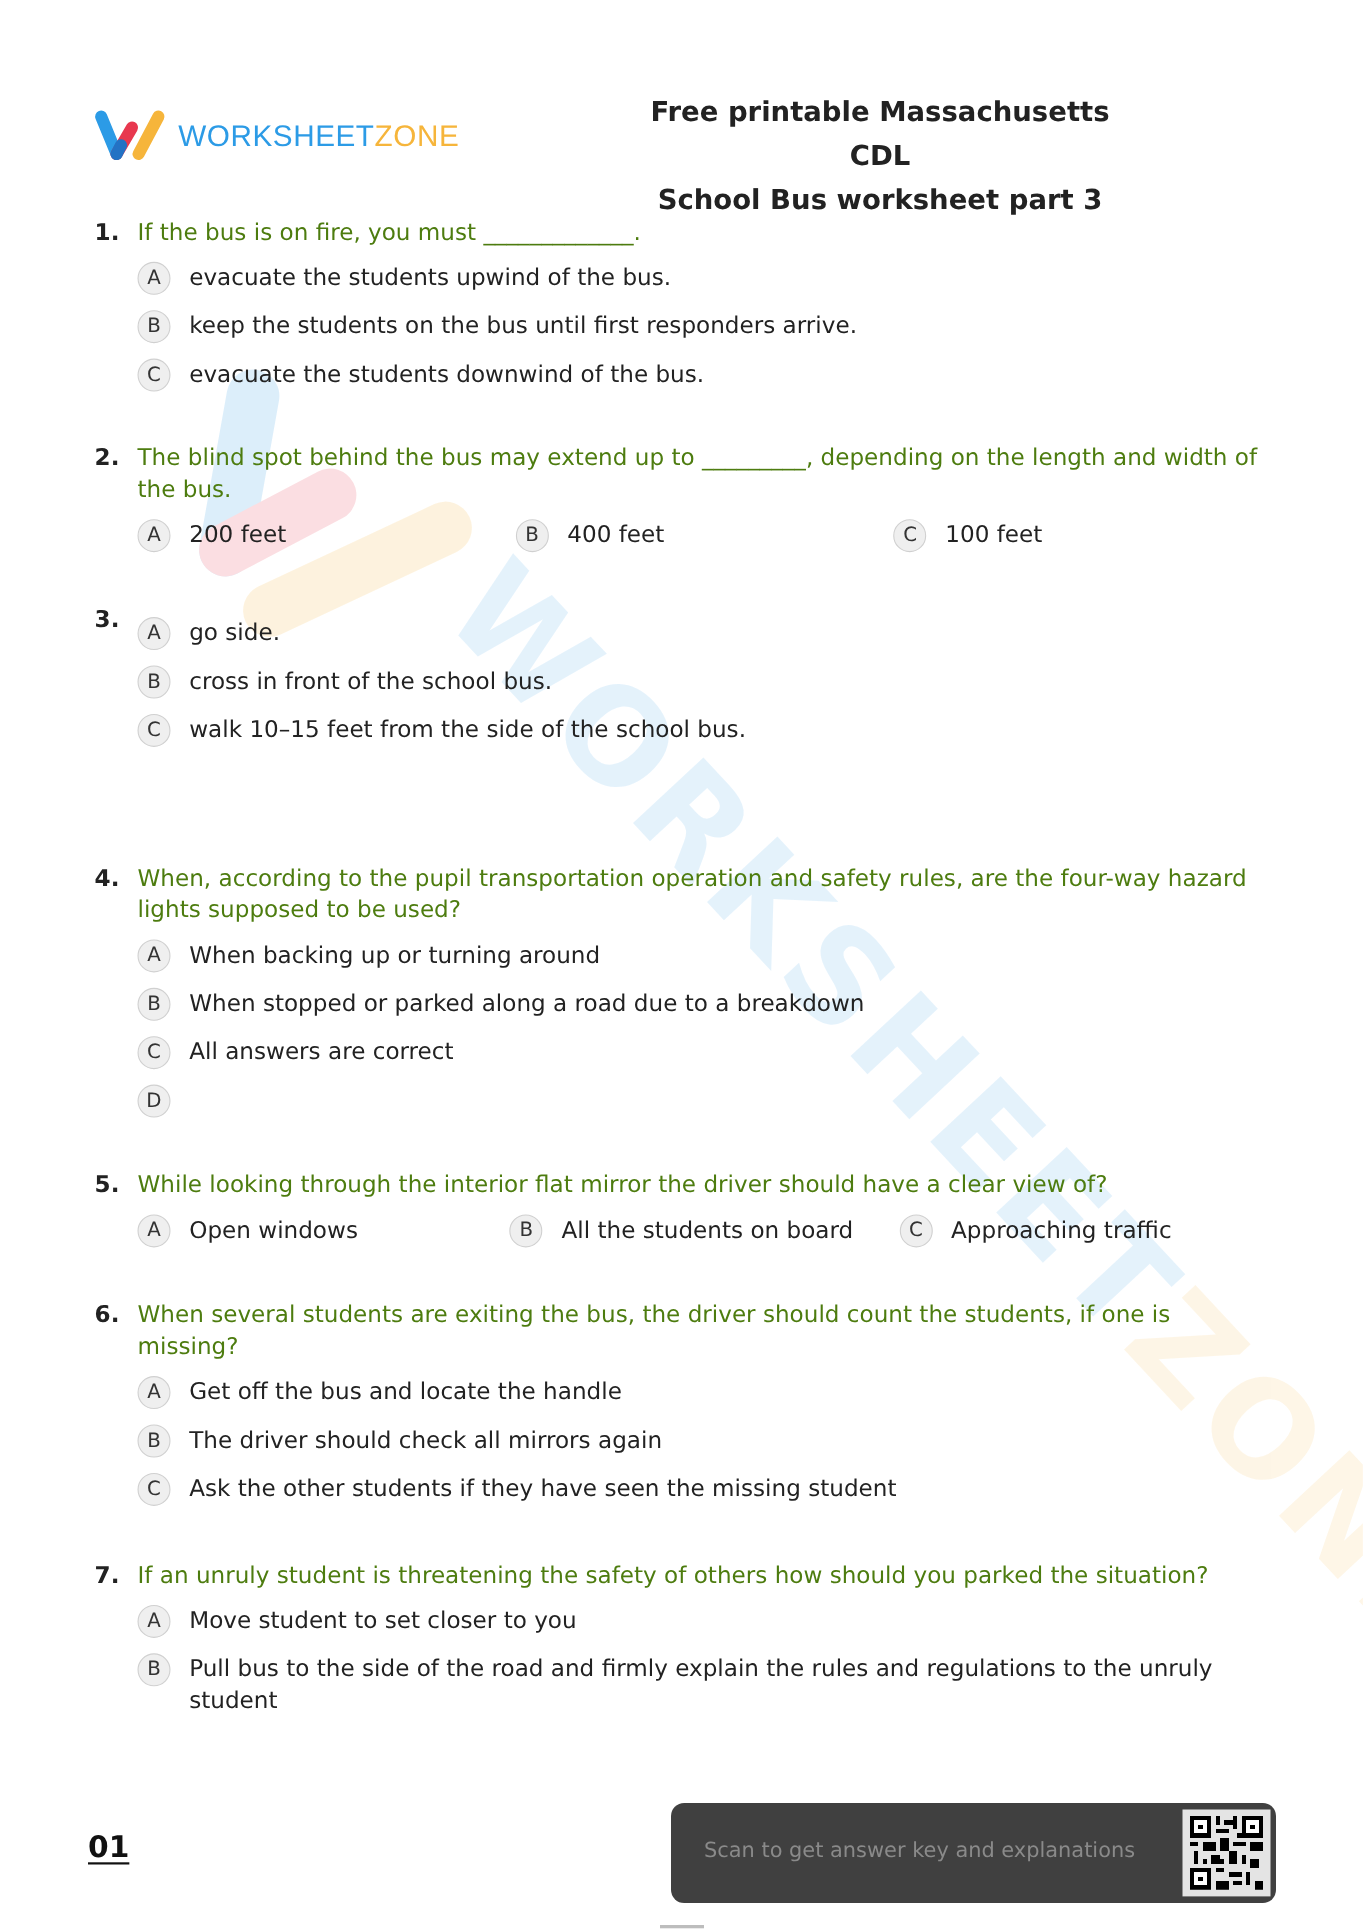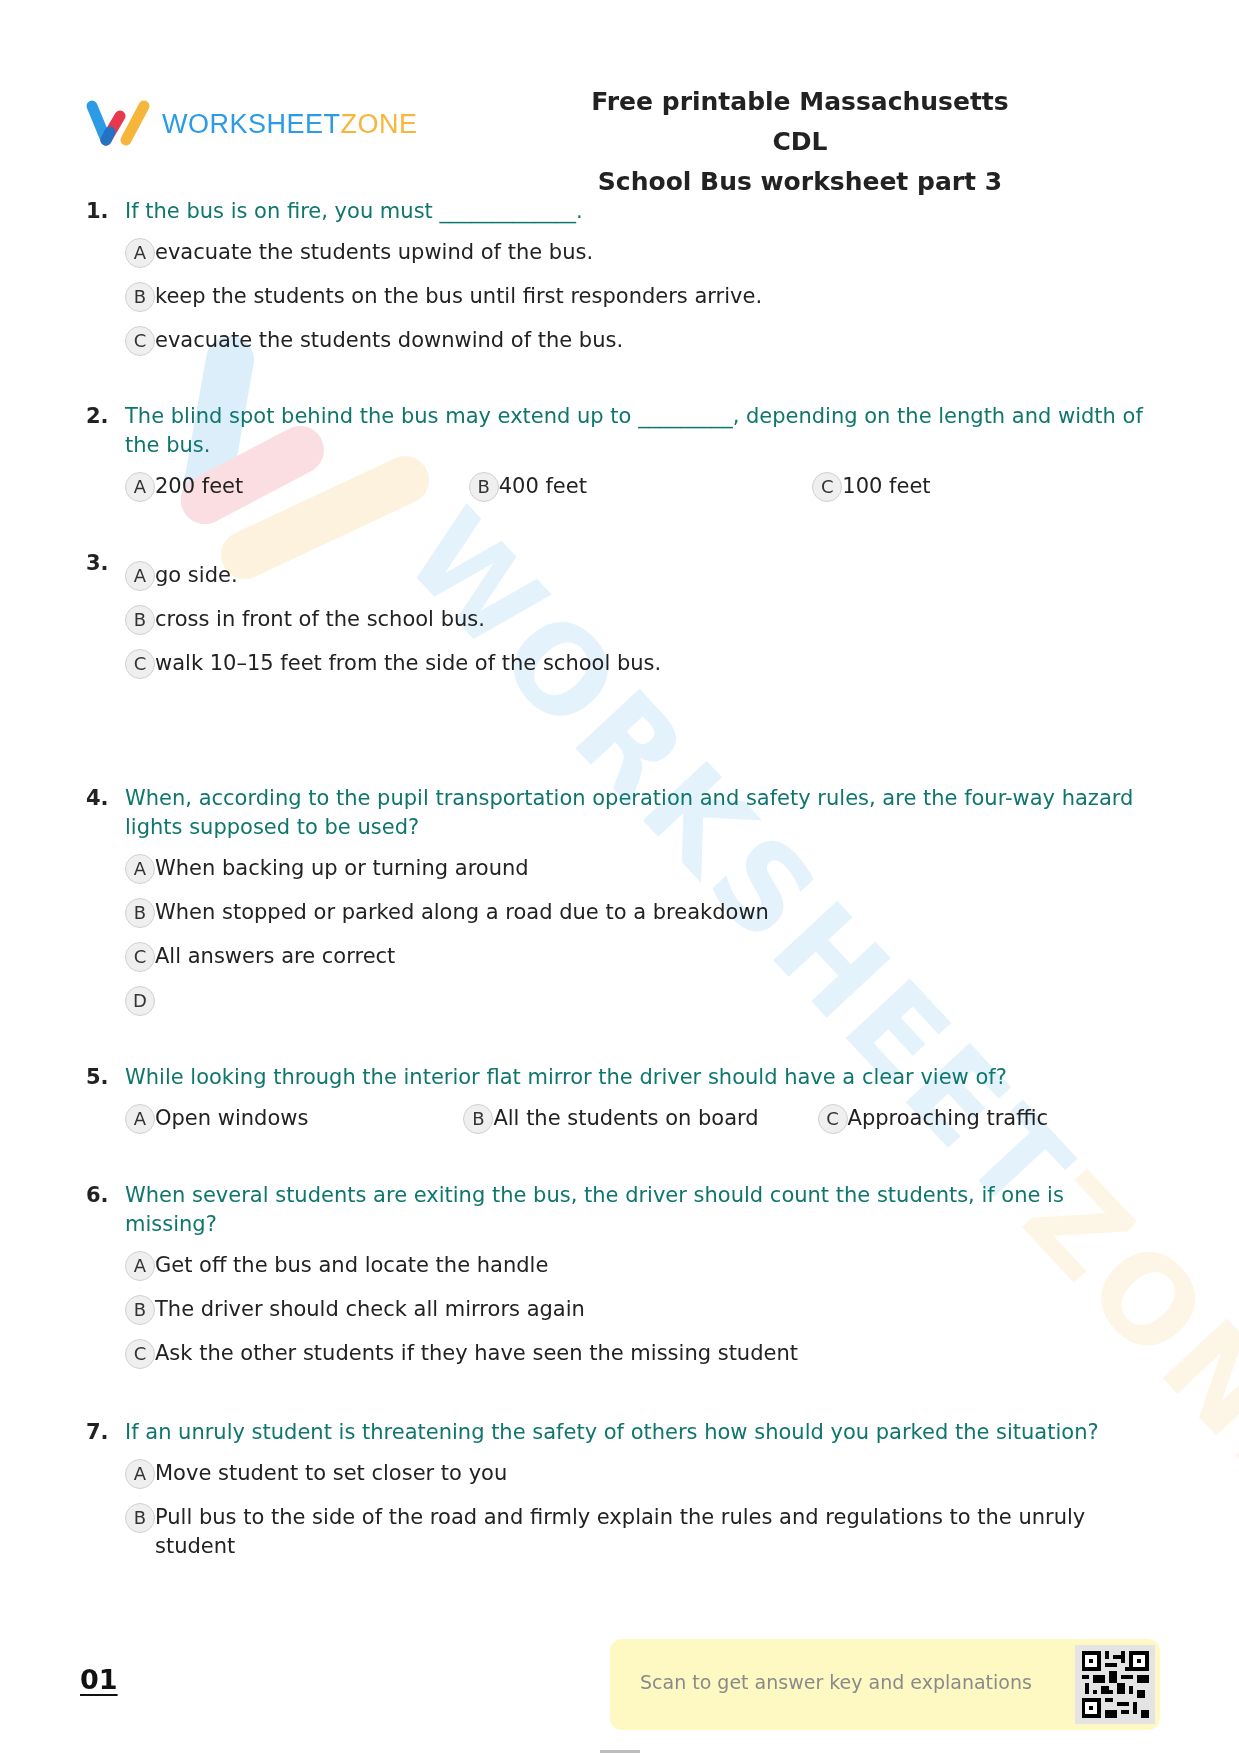--- a/index.html
+++ b/index.html
@@ -29,44 +29,44 @@
     font-size: 25px; line-height: 40px; color: #222; z-index: 1;
   }
   .content { position: absolute; left: 0; top: 0; width: 1239px; z-index: 1; }
   .q {
     position: absolute; left: 86px; width: 1070px;
   }
   .q-num {
     position: absolute; left: 0; top: 0; font-weight: bold; font-size: 21px; line-height: 29px; color: #222;
   }
   .q-text {
-    margin-left: 39px; font-size: 21px; line-height: 29px; color: #0f766e;
+    margin-left: 39px; font-size: 21px; line-height: 29px; color: #4d7c0f;
   }
   .opts { margin-left: 39px; margin-top: 12px; }
   .opt {
     display: flex; align-items: flex-start; height: 44px;
   }
   .opt.tall { height: auto; }
   .badge {
     flex: none; width: 30px; height: 30px; border-radius: 50%;
     background: #efefef; border: 1px solid #d0d0d0; box-sizing: border-box;
     font-size: 18px; line-height: 28px; text-align: center; color: #333;
   }
   .opt-text {
-    margin-left: 0; font-size: 21px; line-height: 29px; color: #222;
+    margin-left: 17px; font-size: 21px; line-height: 29px; color: #222;
   }
   .opts.row { display: flex; }
   .opts.row .opt { width: 344px; }
   .page-num {
     position: absolute; left: 80px; top: 1664px; font-weight: bold; font-size: 27px;
     color: #111; text-decoration: underline; text-underline-offset: 5px; z-index: 1;
   }
   .scan-box {
     position: absolute; left: 610px; top: 1639px; width: 550px; height: 91px;
-    background: #fef9c3; border-radius: 12px; z-index: 1;
+    background: #404040; border-radius: 12px; z-index: 1;
   }
   .scan-text {
     position: absolute; left: 30px; top: 32px; font-size: 19px; color: #8a8a8a;
   }
   .qr {
     position: absolute; left: 465px; top: 6px; width: 80px; height: 79px;
     background: #e4e4e4;
   }
   .qr svg { position: absolute; left: 6px; top: 6px; }
   .bottom-bar {

